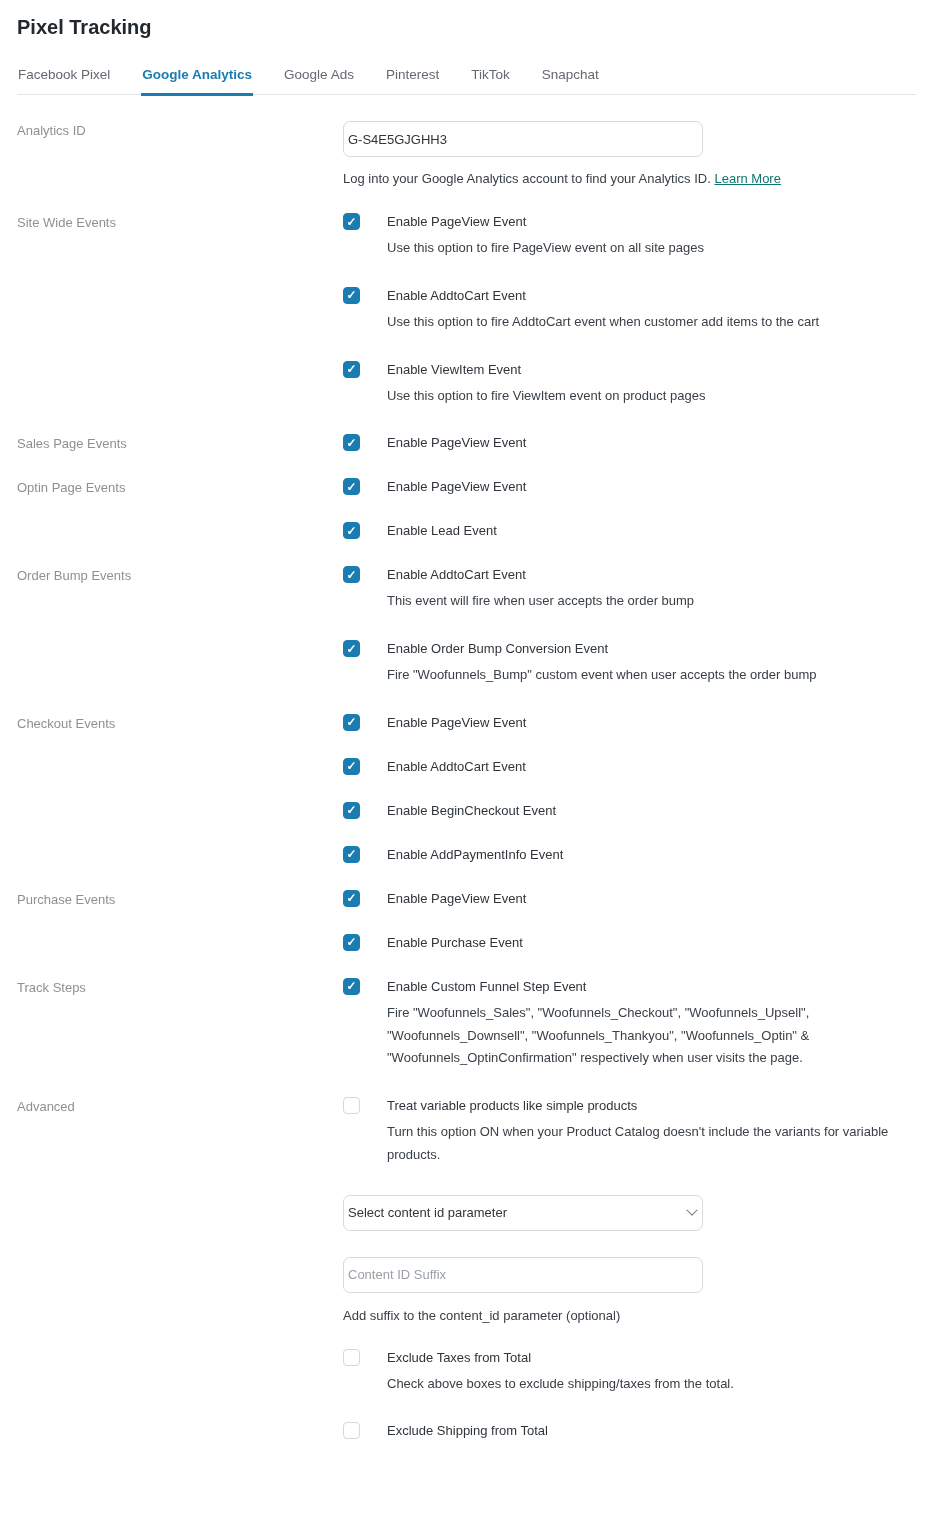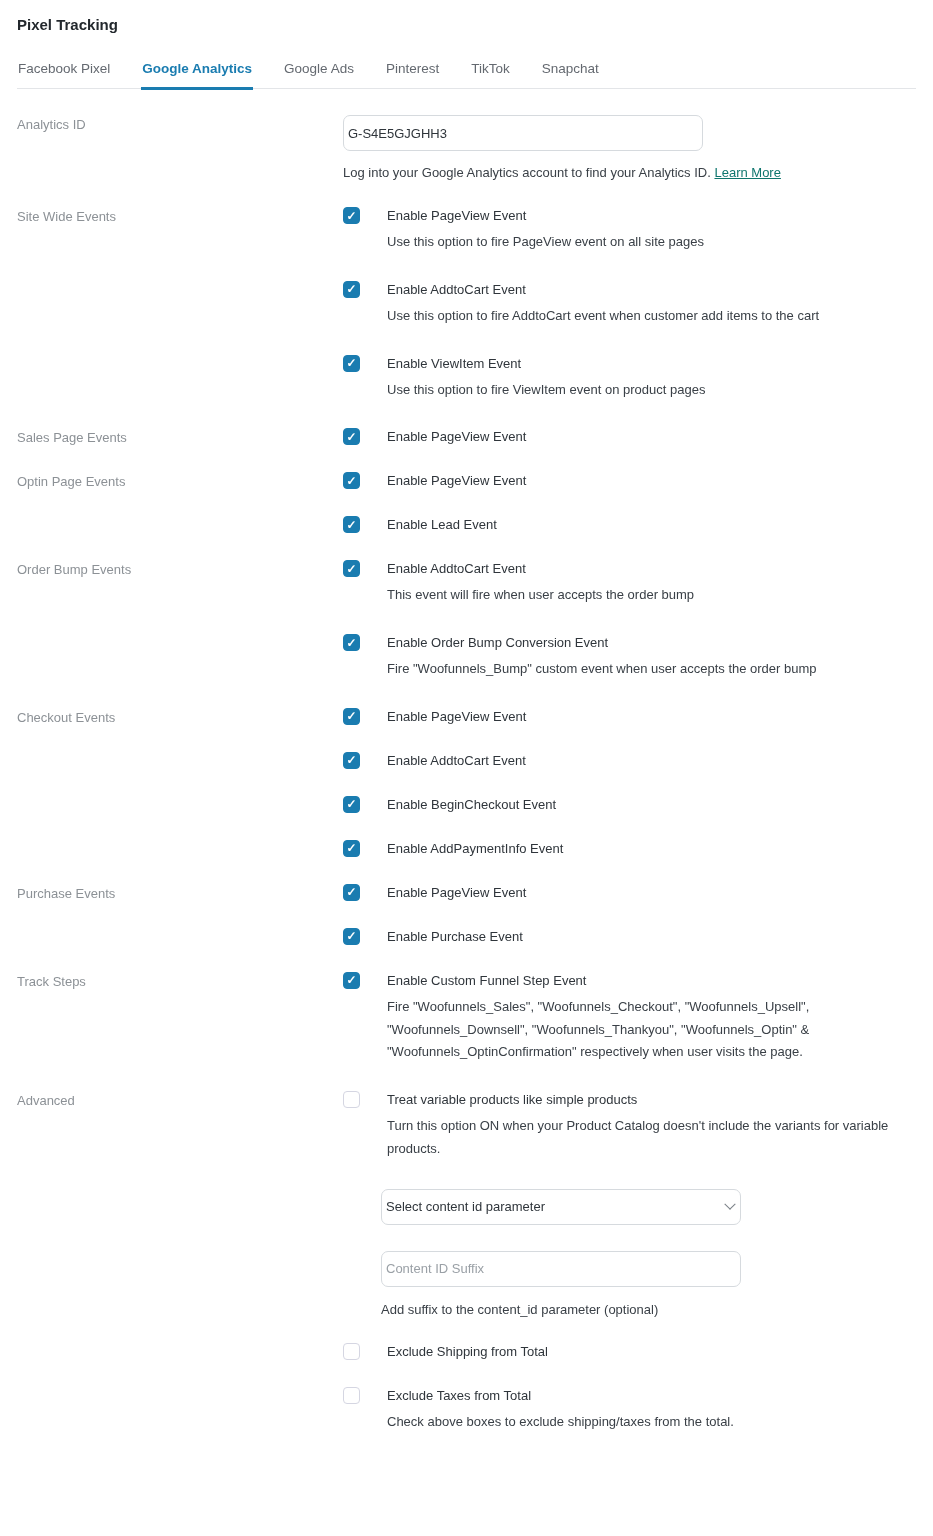--- a/index.html
+++ b/index.html
@@ -7,21 +7,21 @@
   body {
     width:933px;
     font-family:"Liberation Sans", sans-serif;
     font-size:13px;
     color:#32373d;
     -webkit-font-smoothing:antialiased;
   }
   .page { padding:16px 17px 40px 17px; }
 
   .page-title {
-    font-size:15px;
+    font-size:20px;
     font-weight:700;
     color:#23282d;
     margin-bottom:22px;
   }
 
   
   .tabs {
     display:flex;
     gap:30px;
     border-bottom:1px solid #e3e5e8;
@@ -116,21 +116,21 @@
     margin-right:2px;
   }
   .field-helper { margin-top:15px; color:#3a4047; }
   .helper { margin-top:14px; color:#3a4047; }
   .link {
     color:#0f766e;
     text-decoration:underline;
     cursor:pointer;
   }
 
-  .stack-gap { margin-bottom:26px;margin-left:38px; }
+  .stack-gap { margin-bottom:26px; }
   .stack-gap-lg { margin-bottom:28px; }
 </style>
 </head>
 <body>
 
 <div class="page">
 
   <div class="page-title">Pixel Tracking</div>
 
   <div class="tabs">
@@ -312,28 +312,28 @@
 
 
         <div class="stack-gap">
           <input type="text" class="text-input" placeholder="Content ID Suffix" style="">
           <div class="field-helper">Add suffix to the content_id parameter (optional)</div>
         </div>
 
         <div class="check-item">
           <span class="checkbox" data-checked="false"></span>
           <div class="check-text">
-            <div class="check-label">Exclude Shipping from Total</div>
-          </div>
-        </div>
-        <div class="check-item">
-          <span class="checkbox" data-checked="false"></span>
-          <div class="check-text">
             <div class="check-label">Exclude Taxes from Total</div>
             <div class="check-desc">Check above boxes to exclude shipping/taxes from the total.</div>
           </div>
         </div>
+        <div class="check-item">
+          <span class="checkbox" data-checked="false"></span>
+          <div class="check-text">
+            <div class="check-label">Exclude Shipping from Total</div>
+          </div>
+        </div>
 
       </div>
     </div>
 
   </div>
 </div>
 
 </body></html>

